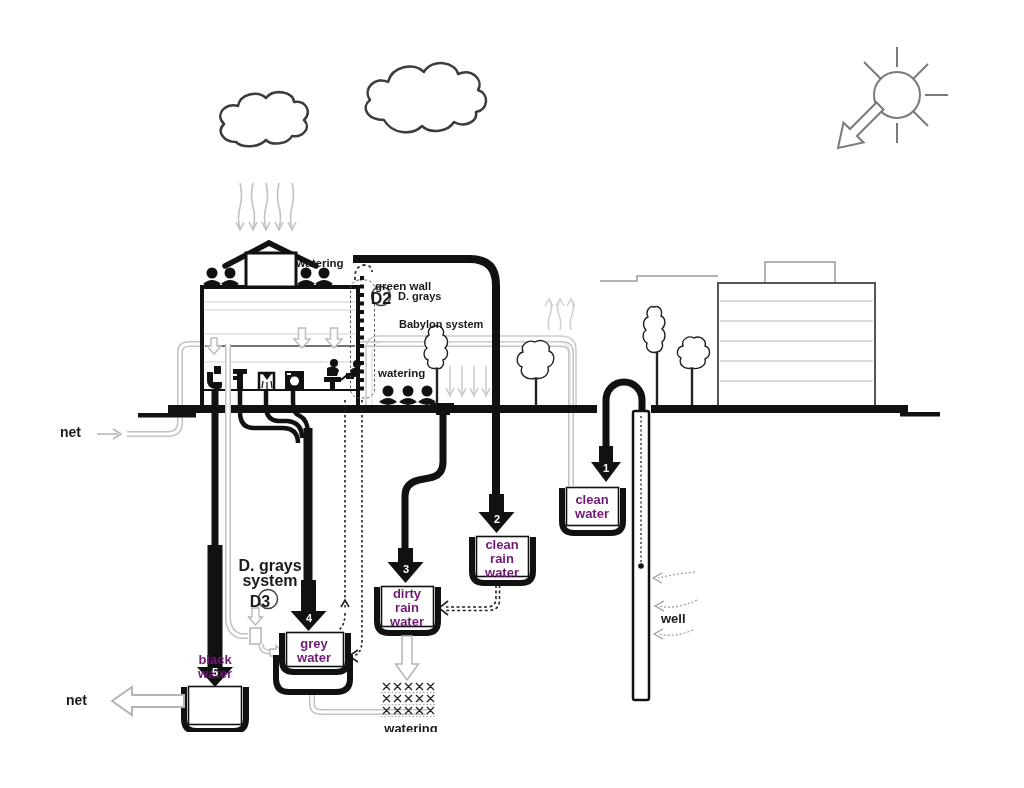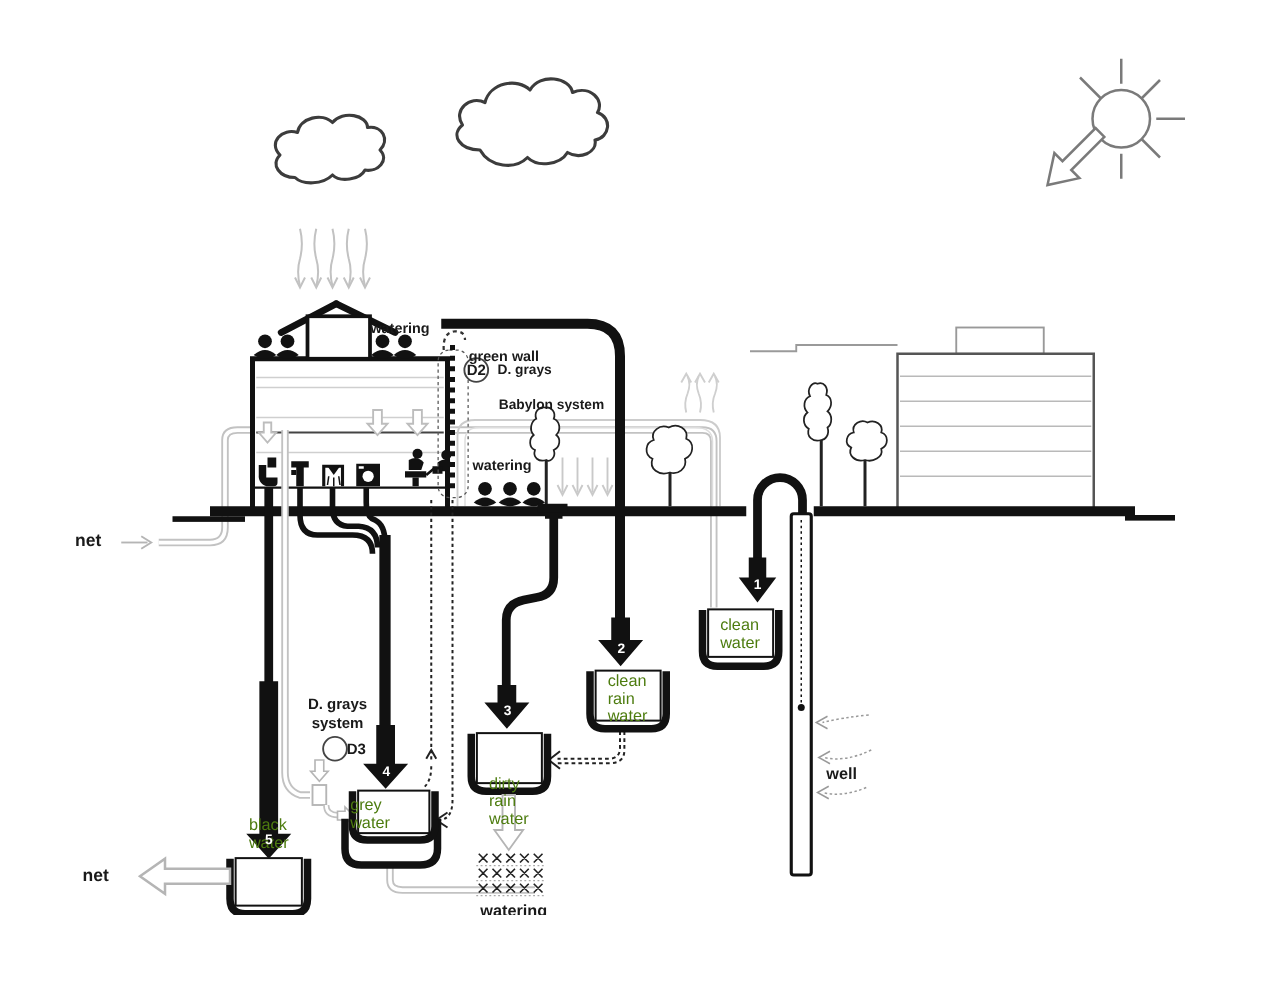--- a/index.html
+++ b/index.html
@@ -4,24 +4,24 @@
 <style>
   html,body{margin:0;padding:0;background:#fff;}
   .stage{position:relative;width:1024px;height:732px;background:#ffffff;overflow:hidden;
          font-family:"Liberation Sans",sans-serif;}
   .stage svg{position:absolute;left:0;top:0;}
   .lbl{position:absolute;font-weight:bold;color:#1a1a1a;white-space:pre-line;line-height:1.1;}
   .s11{font-size:11px;}
   .s115{font-size:11.5px;}
   .s12{font-size:13px;}
   .s14{font-size:14px;}
-  .s10{font-size:12px;}
+  .s10{font-size:16px;}
   .ctr{transform:translateX(-50%);text-align:center;}
-  .tank-label{position:absolute;font-weight:normal;color:#4d7c0f;font-size:13px;line-height:1.08;
-              text-align:left;transform:translateX(-50%);white-space:pre-line;}
+  .tank-label{position:absolute;font-weight:bold;color:#701a75;font-size:13px;line-height:1.08;
+              text-align:center;transform:translateX(-50%);white-space:pre-line;}
   .pipe-num{position:absolute;font-weight:bold;color:#ffffff;font-size:11px;
             transform:translateX(-50%);text-align:center;}
 </style>
 </head>
 <body>
 
 <div class="stage">
 
 <svg width="1024" height="788" viewBox="0 0 1024 788">
 
@@ -344,33 +344,33 @@
 <div class="lbl s115 ctr" style="left:320px;top:257px;">watering</div>
 <div class="lbl s115" style="left:375px;top:280px;">green wall</div>
 <div class="lbl s10 ctr" style="left:381px;top:290px;">D2</div>
 <div class="lbl s11" style="left:398px;top:290px;">D. grays</div>
 <div class="lbl s11" style="left:375px;top:318px;margin-left:24px;">Babylon system</div>
 <div class="lbl s115" style="left:378px;top:367px;">watering</div>
 <div class="lbl s14" style="left:60px;top:425px;">net</div>
 <div class="lbl s14" style="left:66px;top:693px;">net</div>
 <div class="lbl s10 ctr" style="left:270px;top:557px;">D. grays</div>
 <div class="lbl s10 ctr" style="left:270px;top:572px;">system</div>
-<div class="lbl s10 ctr" style="left:285px;top:593px;">D3</div>
+<div class="lbl s10 ctr" style="left:260px;top:593px;">D3</div>
 <div class="lbl s12" style="left:661px;top:612px;">well</div>
 <div class="lbl s12 ctr" style="left:411px;top:722px;">watering</div>
 
 <div class="tank-label" style="left:592px;top:493px;">clean
 water</div>
 <div class="tank-label" style="left:502px;top:538px;">clean
 rain
 water</div>
-<div class="tank-label" style="left:407px;top:620px;">dirty
+<div class="tank-label" style="left:407px;top:587px;">dirty
 rain
 water</div>
-<div class="tank-label" style="left:296px;top:637px;">grey
+<div class="tank-label" style="left:314px;top:637px;">grey
 water</div>
 <div class="tank-label" style="left:215px;top:653px;">black
 water</div>
 
 <div class="pipe-num" style="left:606px;top:462px;">1</div>
 <div class="pipe-num" style="left:497px;top:513px;">2</div>
 <div class="pipe-num" style="left:406px;top:563px;">3</div>
 <div class="pipe-num" style="left:309px;top:612px;">4</div>
 <div class="pipe-num" style="left:215px;top:666px;">5</div>
 

